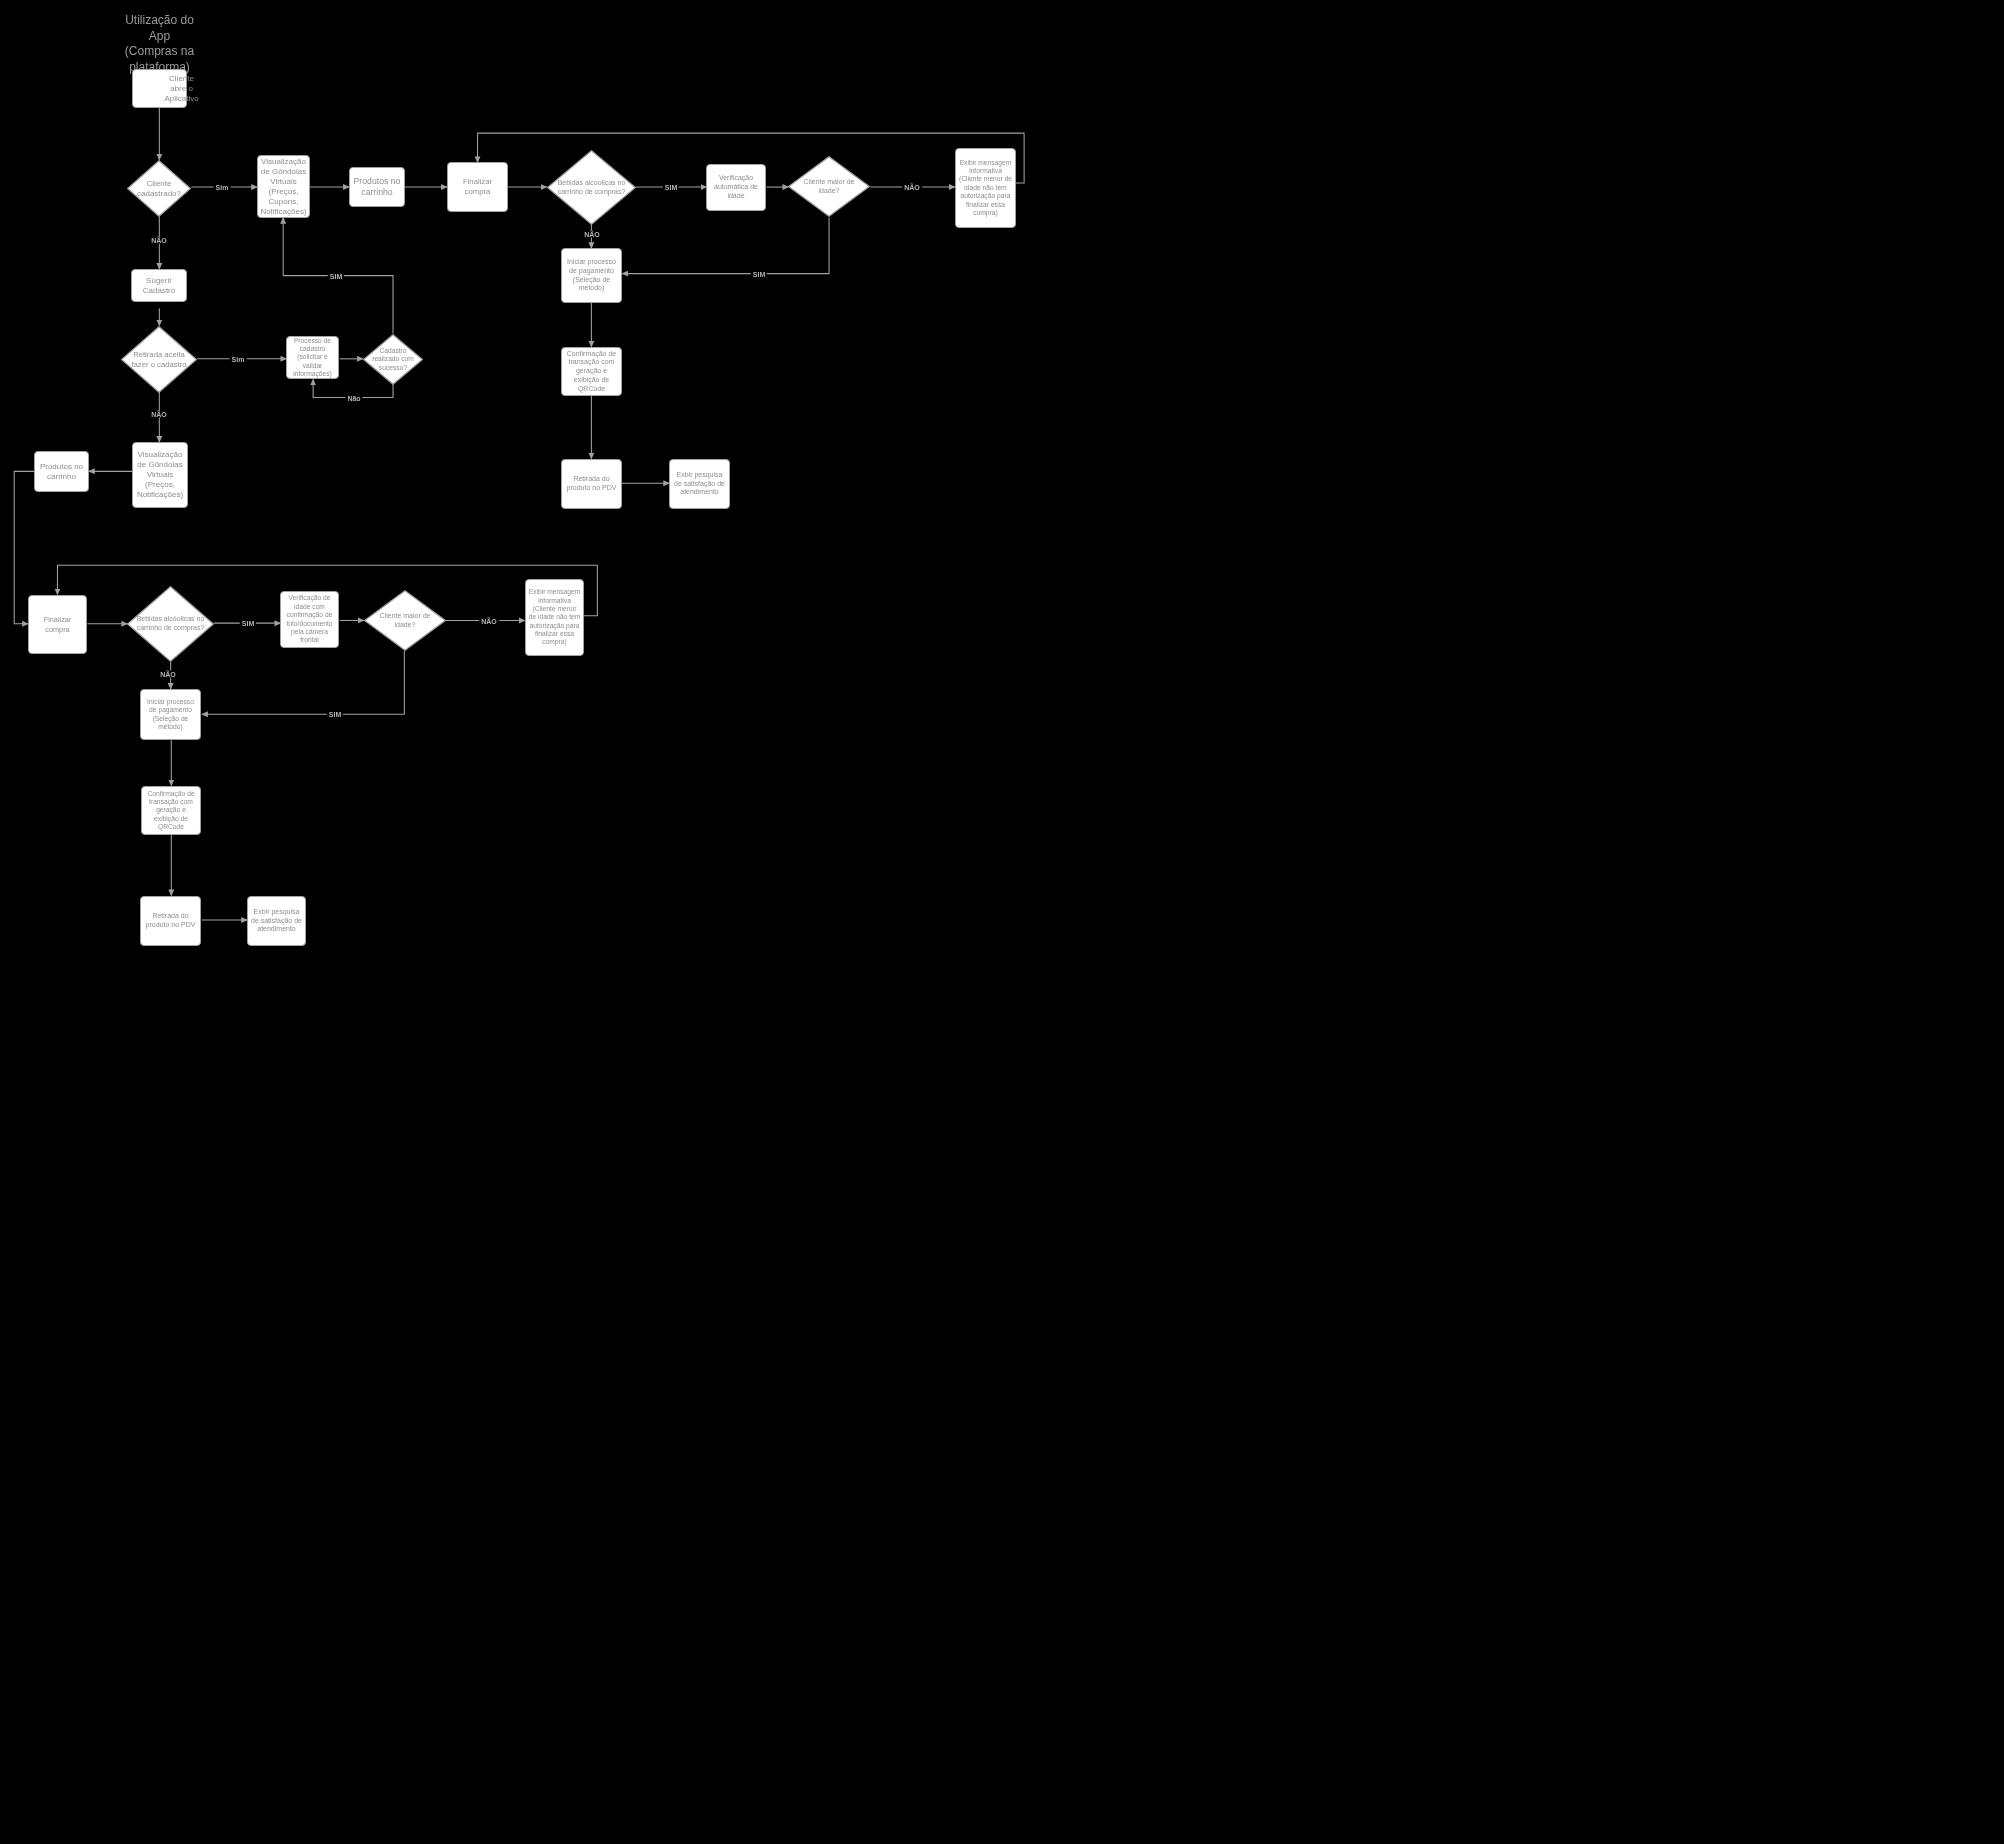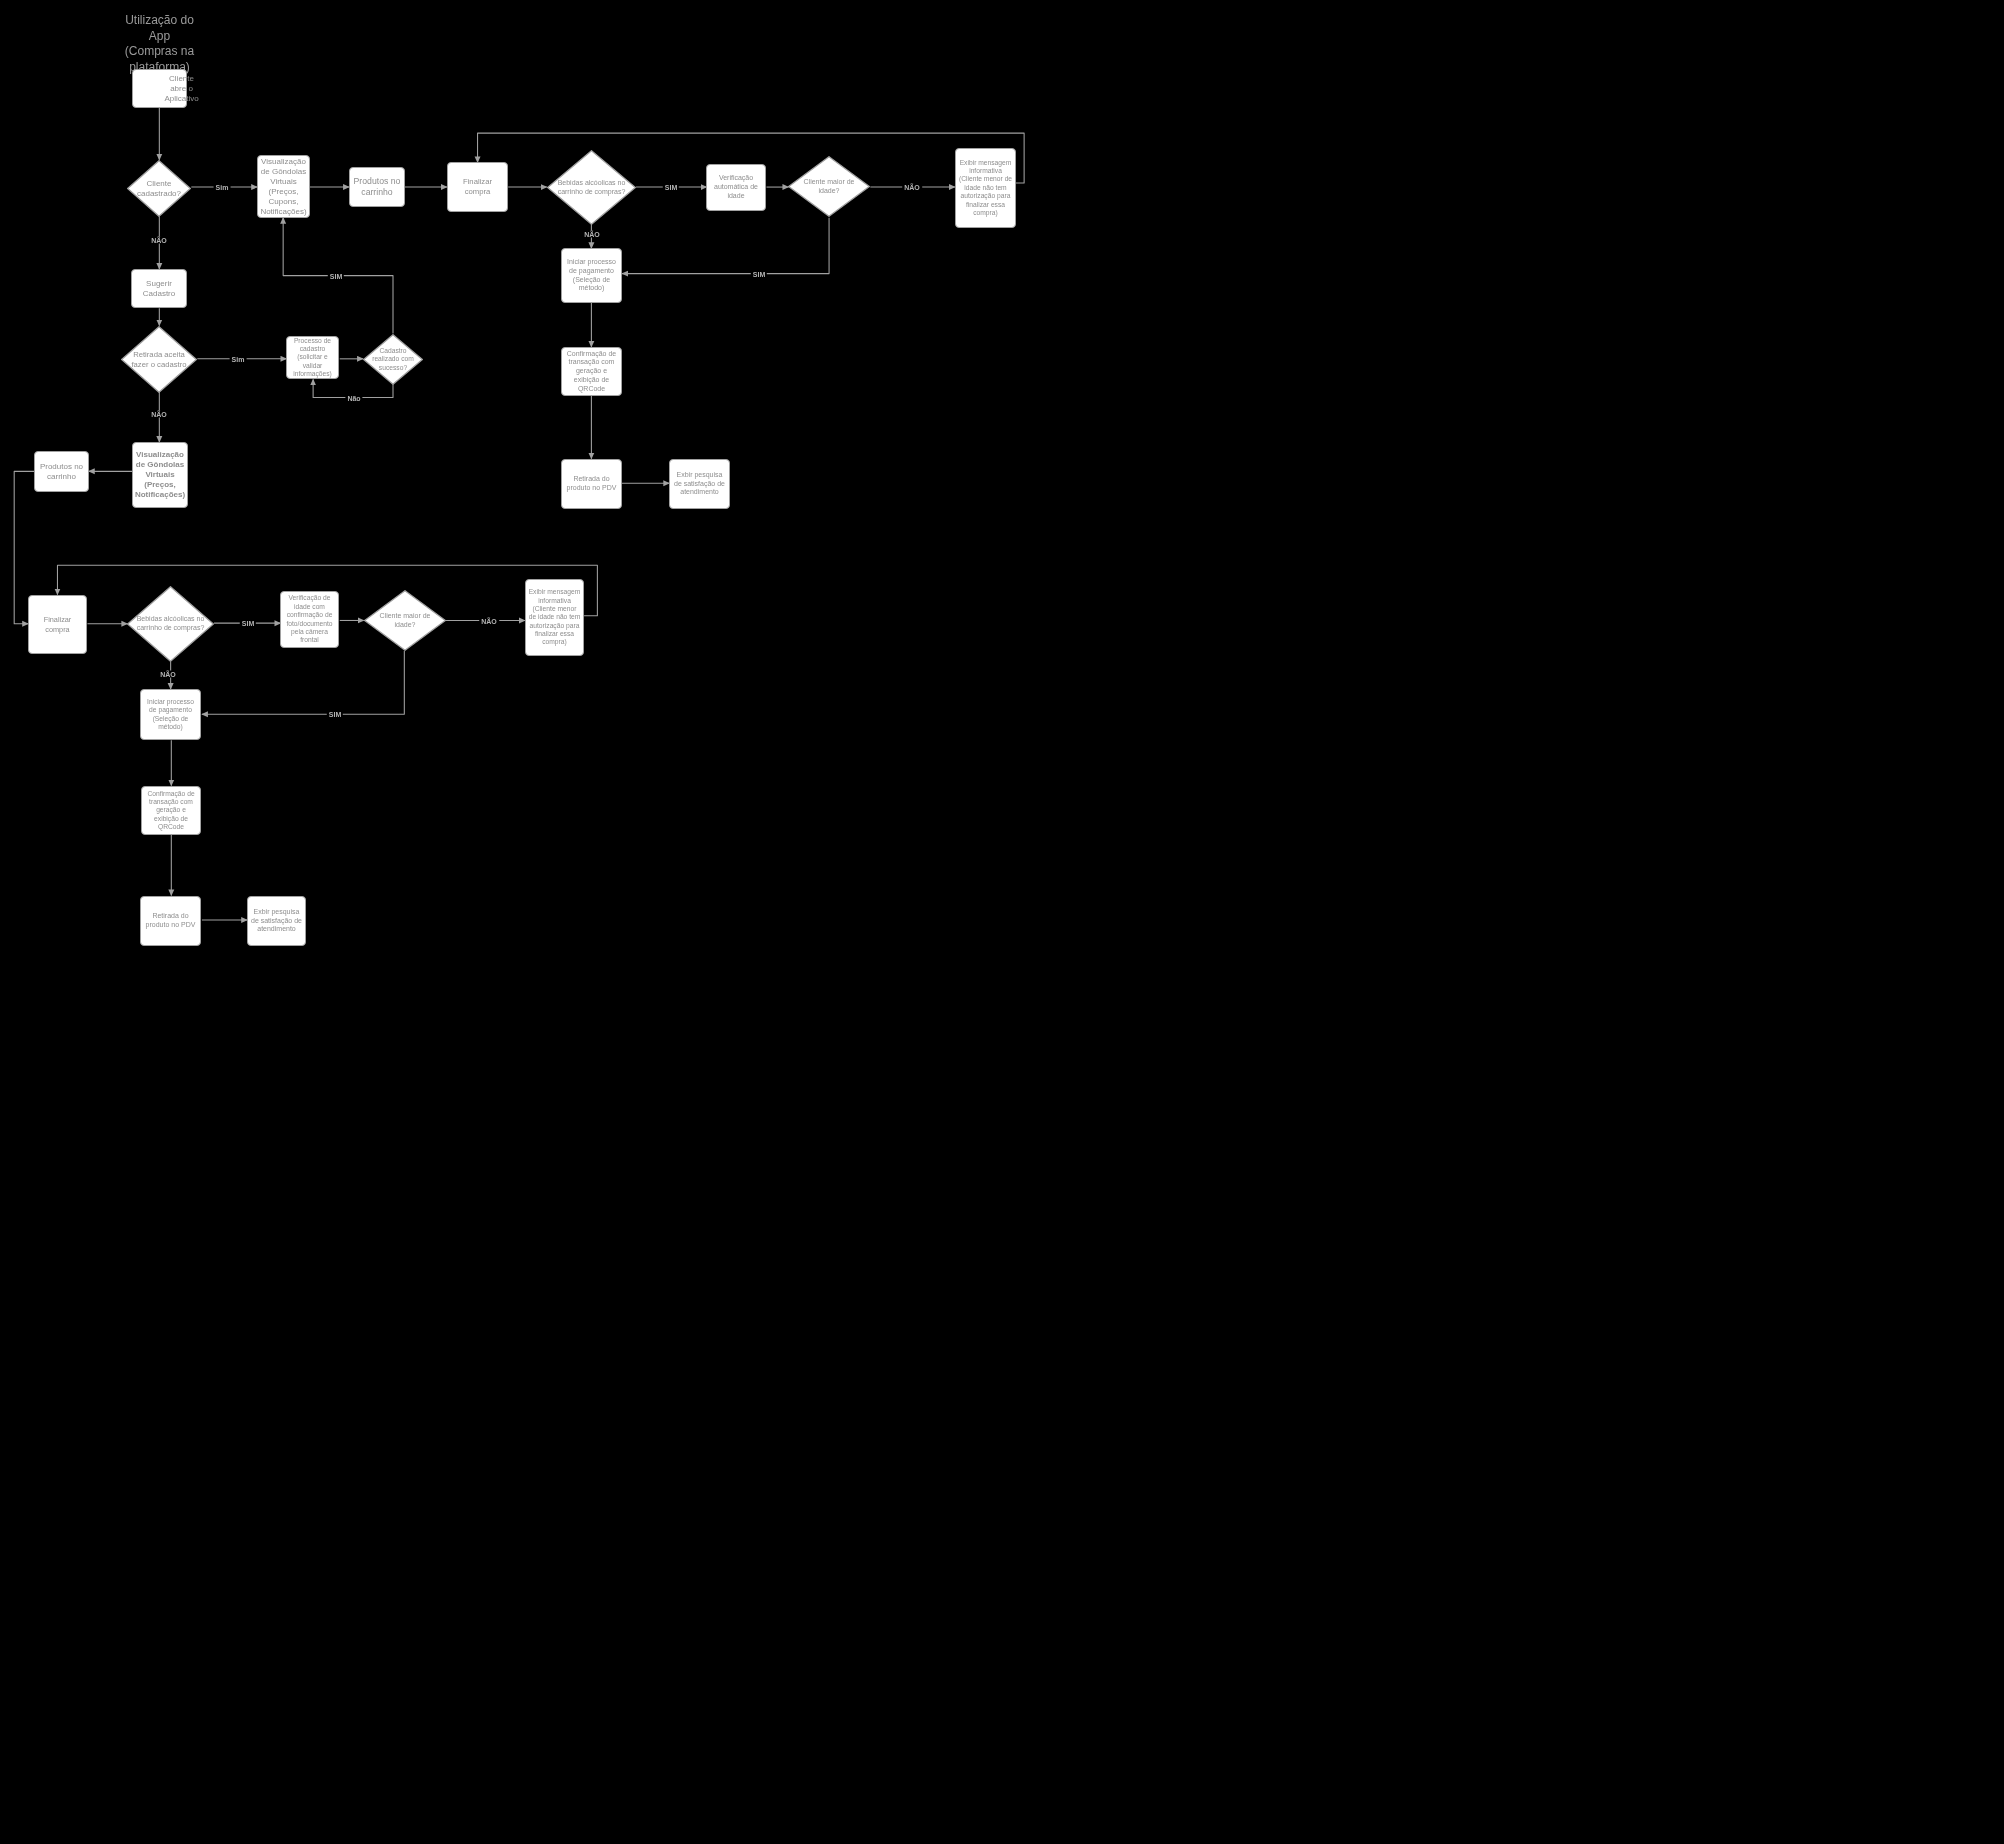--- a/index.html
+++ b/index.html
@@ -116,39 +116,39 @@
     </div>
     <div class="node rect" style="left: 561px; top: 347px; width: 61px; height: 49px; font-size: 7px; background: rgb(255, 255, 255); border-color: rgb(161, 161, 161);">
       <span style="color: rgb(142, 142, 142);">Confirmação de transação com geração e exibição de QRCode</span>
     </div>
     <div class="node rect" style="left: 561px; top: 459px; width: 61px; height: 50px; font-size: 7px; background: rgb(255, 255, 255); border-color: rgb(161, 161, 161);">
       <span style="color: rgb(142, 142, 142);">Retirada do produto no PDV</span>
     </div>
     <div class="node rect" style="left: 669px; top: 459px; width: 61px; height: 50px; font-size: 7px; background: rgb(255, 255, 255); border-color: rgb(161, 161, 161);">
       <span style="color: rgb(142, 142, 142);">Exbir pesquisa de satisfação de atendimento</span>
     </div>
-    <div class="node rect" style="left: 131px; top: 269px; width: 56px; height: 39px; font-size: 8px; background: rgb(255, 255, 255); border-color: rgb(161, 161, 161);">
+    <div class="node rect" style="left: 131px; top: 269px; width: 56px; height: 33px; font-size: 8px; background: rgb(255, 255, 255); border-color: rgb(161, 161, 161);">
       <span style="color: rgb(142, 142, 142);">Sugerir Cadastro</span>
     </div>
     <div class="node diamond" style="left: 121px; top: 326px; width: 76px; height: 67px; font-size: 7.7px;">
       <svg class="diamond-svg" viewBox="0 0 114 100" preserveAspectRatio="none">
         <polygon points="57,1 113,50 57,99 1,50" fill="#ffffff" stroke="#a1a1a1" stroke-width="2" stroke-linejoin="round"></polygon>
       </svg>
       <span class="diamond-label" style="color: rgb(142, 142, 142);">Retirada aceita fazer o cadastro</span>
     </div>
     <div class="node rect" style="left: 286px; top: 336px; width: 53px; height: 43px; font-size: 6.7px; background: rgb(255, 255, 255); border-color: rgb(161, 161, 161);">
       <span style="color: rgb(142, 142, 142);">Processo de cadastro (solicitar e validar informações)</span>
     </div>
     <div class="node diamond" style="left: 363px; top: 334px; width: 60px; height: 51px; font-size: 6.7px;">
       <svg class="diamond-svg" viewBox="0 0 90 76" preserveAspectRatio="none">
         <polygon points="45,1 89,38 45,75 1,38" fill="#ffffff" stroke="#a1a1a1" stroke-width="2" stroke-linejoin="round"></polygon>
       </svg>
       <span class="diamond-label" style="color: rgb(142, 142, 142);">Cadastro realizado com sucesso?</span>
     </div>
-    <div class="node rect" style="left: 132px; top: 442px; width: 56px; height: 66px; font-size: 8px; background: rgb(255, 255, 255); border-color: rgb(161, 161, 161); font-weight: bold;">
+    <div class="node rect" style="left: 132px; top: 442px; width: 56px; height: 66px; font-size: 8px; background: rgb(255, 255, 255); border-color: rgb(161, 161, 161);">
       <span style="color: rgb(142, 142, 142);">Visualização de Gôndolas Virtuais (Preços, Notificações)</span>
     </div>
     <div class="node rect" style="left: 34px; top: 451px; width: 55px; height: 41px; font-size: 8px; background: rgb(255, 255, 255); border-color: rgb(161, 161, 161);">
       <span style="color: rgb(142, 142, 142);">Produtos no carrinho</span>
     </div>
     <div class="node rect" style="left: 28px; top: 595px; width: 59px; height: 59px; font-size: 7.3px; background: rgb(255, 255, 255); border-color: rgb(161, 161, 161);">
       <span style="color: rgb(142, 142, 142);">Finalizar compra</span>
     </div>
     <div class="node diamond" style="left: 127px; top: 586px; width: 87px; height: 76px; font-size: 7px;">
       <svg class="diamond-svg" viewBox="0 0 130 114" preserveAspectRatio="none">

